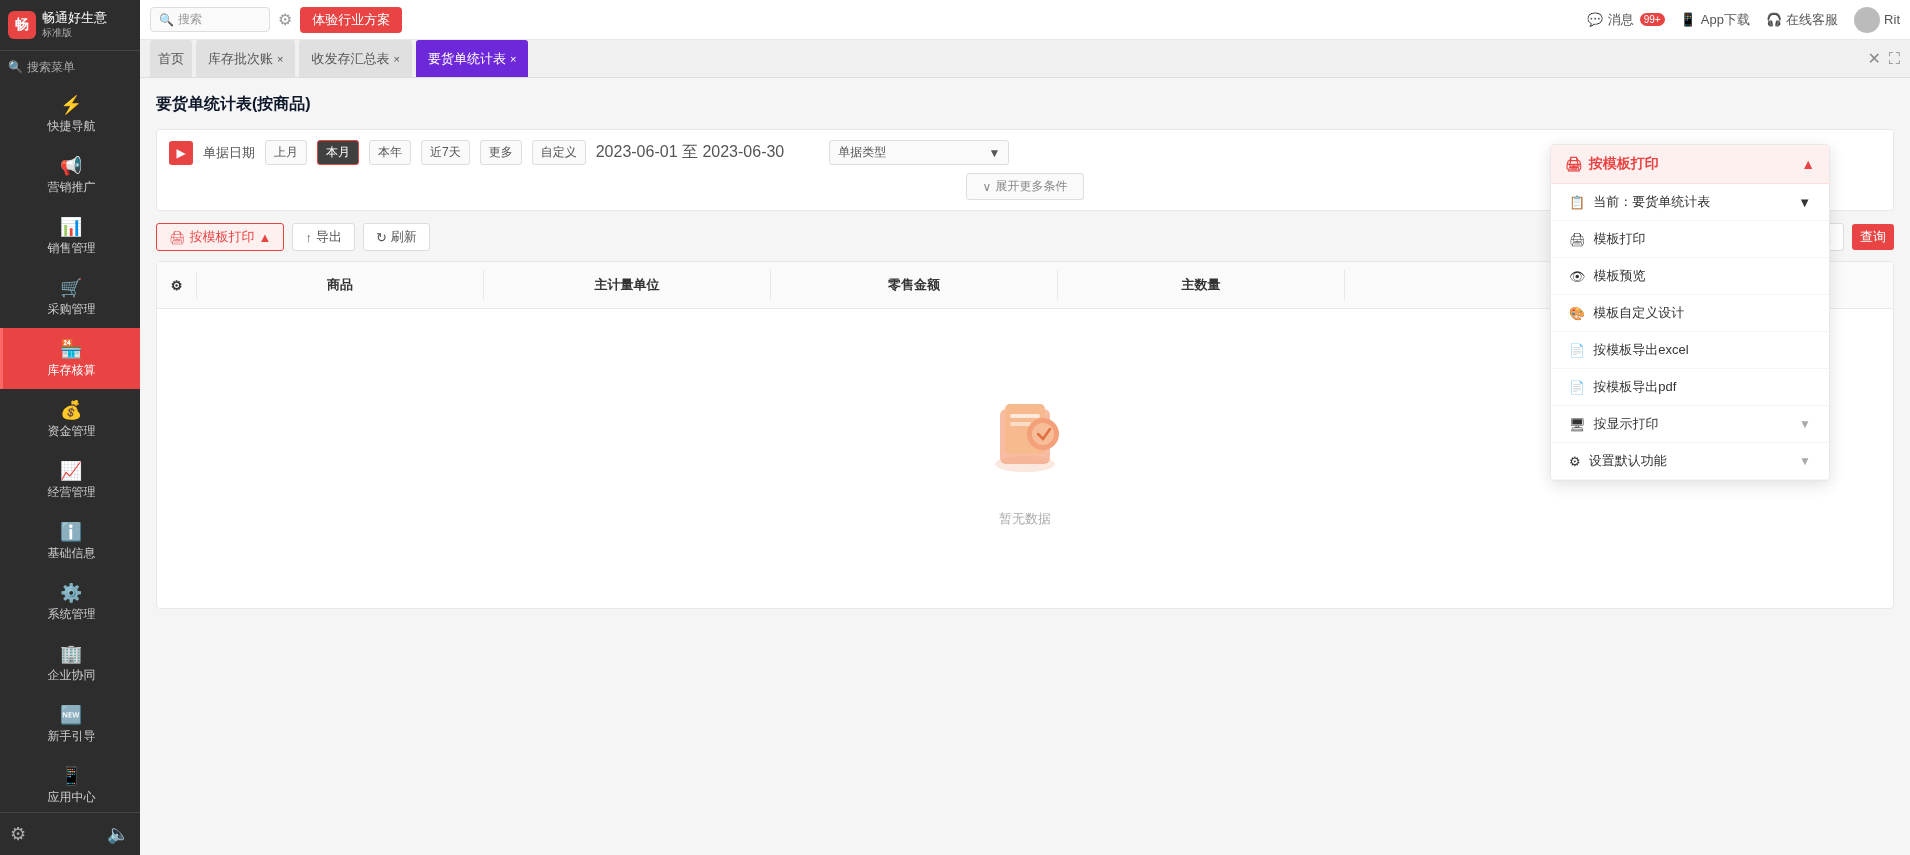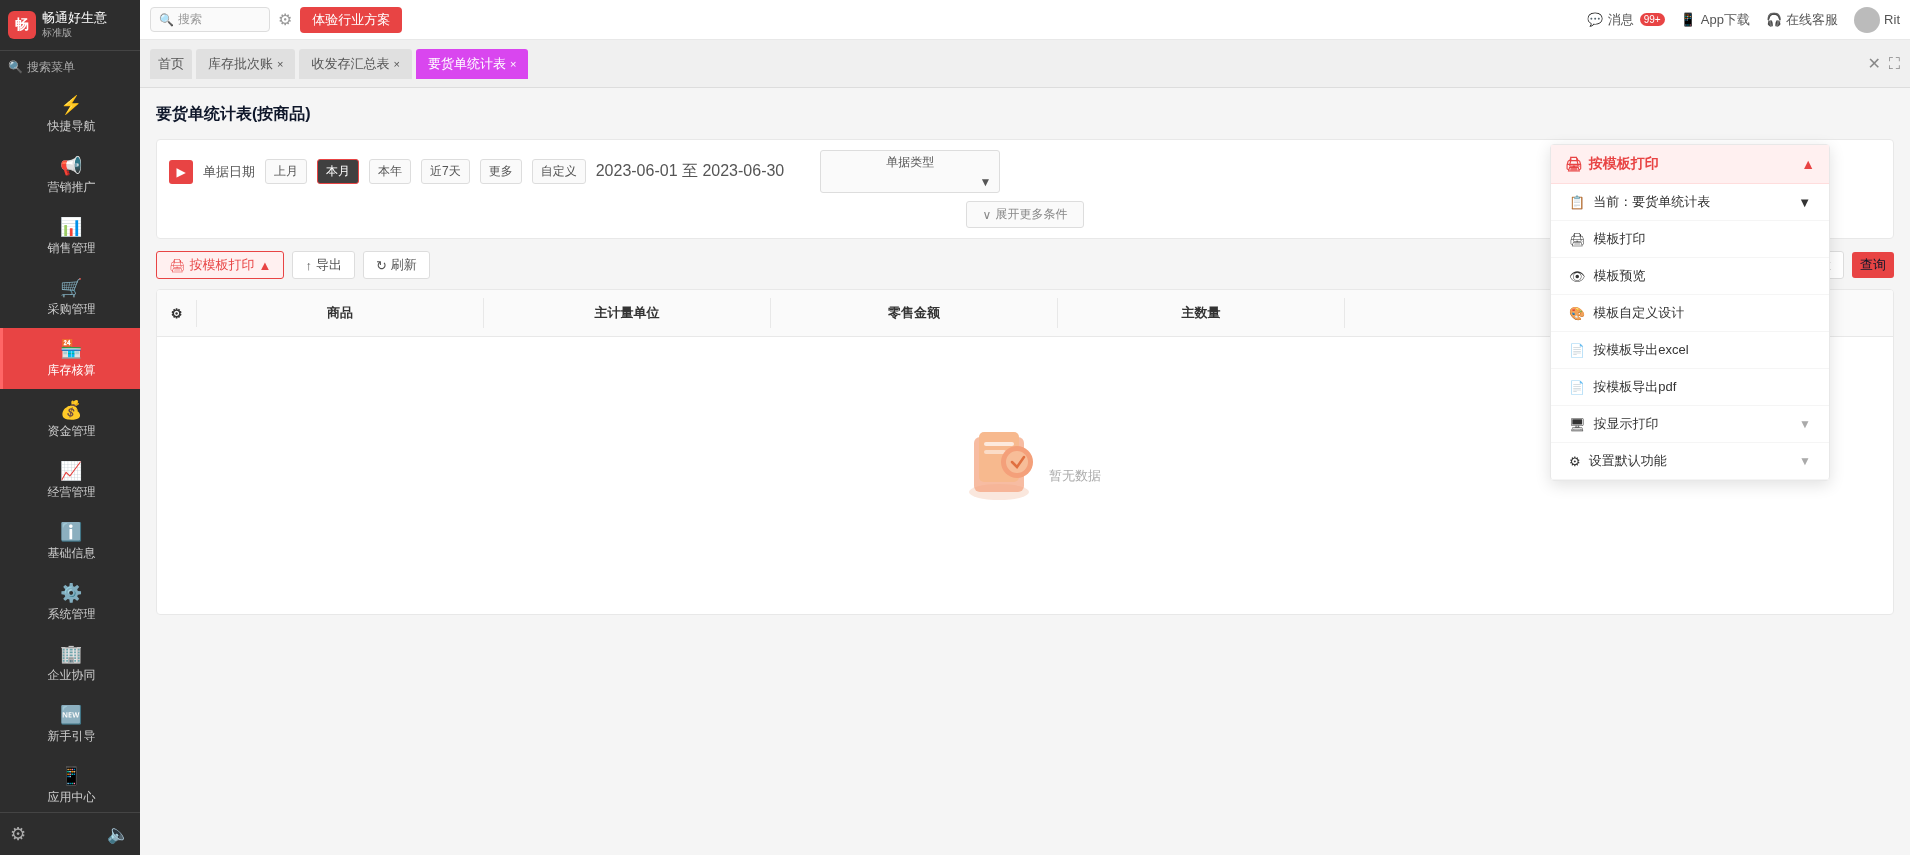--- a/index.html
+++ b/index.html
@@ -95,36 +95,35 @@
       display: flex; align-items: center; gap: 4px; color: #555; font-size: 13px; cursor: pointer;
     }
     .badge {
       background: #e84444; color: #fff; border-radius: 8px;
       font-size: 10px; padding: 1px 4px; margin-left: 2px;
     }
     .avatar { width: 26px; height: 26px; border-radius: 50%; background: #bbb; }
 
     
     .tabbar {
-      height: 48px;
+      height: 38px;
       background: #f0f0f0;
       display: flex;
-      align-items: center;
       padding: 0 10px;
       gap: 4px;
       border-bottom: 1px solid #ddd;
       position: relative;
     }
     .tab {
       display: flex; align-items: center; gap: 4px;
       padding: 6px 12px; font-size: 13px; cursor: pointer;
       border-radius: 3px 3px 0 0; color: #555;
       background: #e0e0e0;
     }
-    .tab.active { background: #d946ef; color: #fff; }
+    .tab.active { background: #6d28d9; color: #fff; }
     .tab-close { font-size: 11px; color: inherit; cursor: pointer; }
     .tabbar-home { color: #555; font-size: 13px; padding: 6px 8px; cursor: pointer; }
     .tabbar-actions {
       margin-left: auto; display: flex; align-items: center; gap: 8px;
     }
     .tabbar-btn { font-size: 16px; cursor: pointer; color: #888; }
 
     
     .page-content {
       flex: 1; overflow-y: auto; padding: 16px; position: relative;
@@ -174,21 +173,21 @@
     .toolbar {
       display: flex; align-items: center; gap: 8px;
       margin-bottom: 10px;
     }
     .toolbar-settings {
       padding: 4px 12px; border: 1px solid #ddd; border-radius: 3px;
       background: #fff; color: #555; font-size: 13px; cursor: pointer;
     }
     .toolbar-query {
       padding: 4px 8px; border-radius: 3px;
-      background: #e84444; color: #0f172a; border: none; font-size: 13px; cursor: pointer;
+      background: #e84444; color: #ffffff; border: none; font-size: 13px; cursor: pointer;
       margin-left: auto;
     }
     .toolbar-dots { color: #888; cursor: pointer; font-size: 16px; }
 
     
     .data-table {
       background: #fff; border: 1px solid #e8e8e8; border-radius: 4px;
       overflow: hidden;
     }
     .table-header {
@@ -196,22 +195,22 @@
       background: #fafafa; border-bottom: 1px solid #e8e8e8;
       padding: 8px 0;
     }
     .th {
       padding: 6px 12px; color: #333; font-weight: bold; font-size: 13px;
       border-right: 1px solid #e8e8e8; flex: 1; text-align: center;
     }
     .th:first-child { flex: 0 0 40px; text-align: center; }
     .th:last-child { border-right: none; }
     .table-empty {
-      display: flex; flex-direction: row; align-items: center;
-      justify-content: center; padding: 80px 20px; color: #aaa;
+      display: flex; flex-direction: column; align-items: center;
+      justify-content: center; padding: 80px 20px; color: #aaa; font-family: Liberation Mono, monospace;
     }
     .empty-img {
       font-size: 64px; margin-bottom: 12px;
     }
 
     
     .dropdown-overlay {
       position: fixed; top: 0; left: 0; right: 0; bottom: 0;
       z-index: 100;
       pointer-events: none;
@@ -382,21 +381,21 @@
       <div class="filter-row">
         <div class="filter-expand-icon">▶</div>
         <span class="filter-label">单据日期</span>
         <button class="date-btn">上月</button>
         <button class="date-btn active">本月</button>
         <button class="date-btn">本年</button>
         <button class="date-btn">近7天</button>
         <button class="date-btn">更多</button>
         <button class="date-btn">自定义</button>
         <span class="date-range">2023-06-01 至 2023-06-30</span>
-        <div class="filter-select" style="margin-left:26px;flex-direction:column;">
+        <div class="filter-select" style="margin-left:35px;">
           <span>单据类型</span>
           <span style="margin-left:auto;">▼</span>
         </div>
       </div>
       <div style="display:flex;justify-content:center;">
         <div class="expand-more-btn">
           <span>∨</span>
           <span>展开更多条件</span>
         </div>
       </div>

